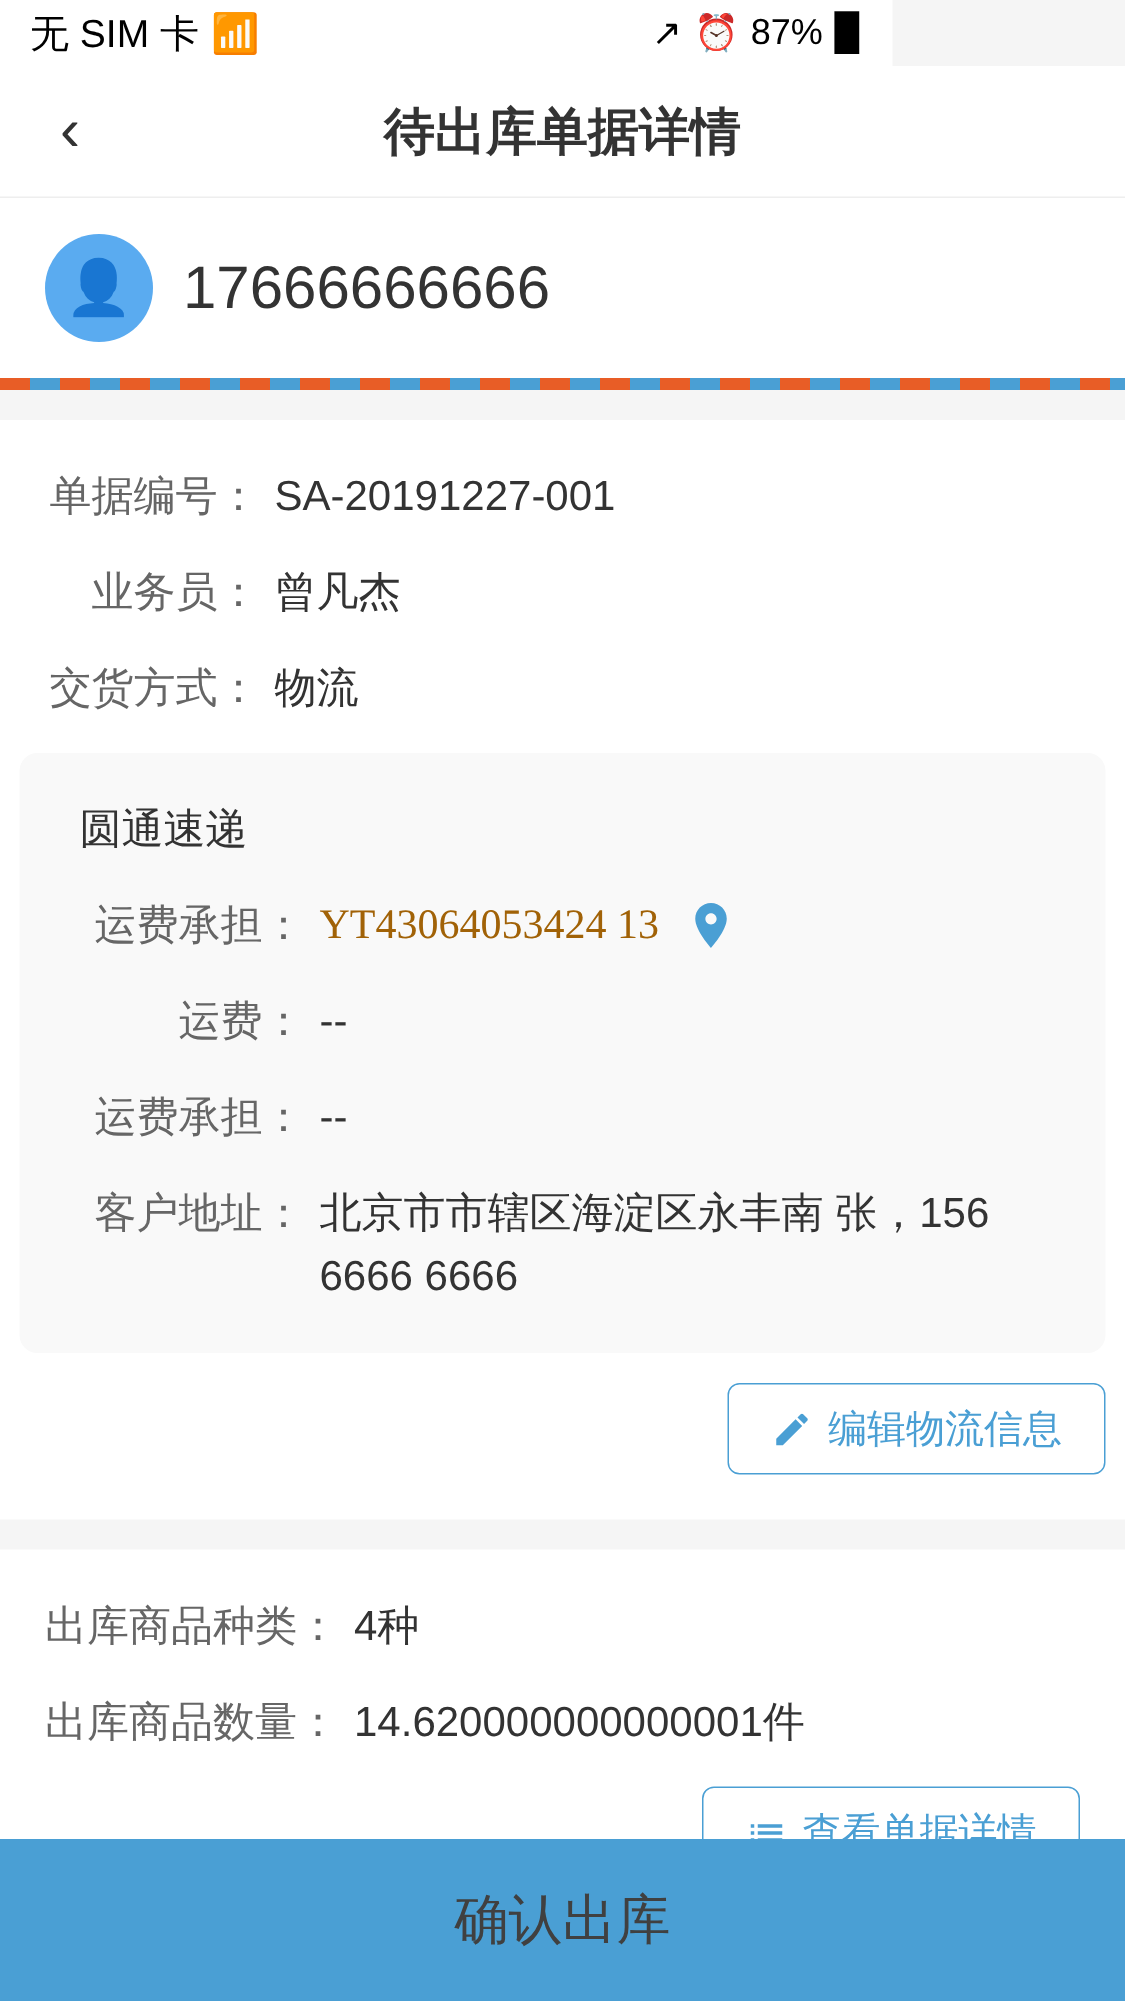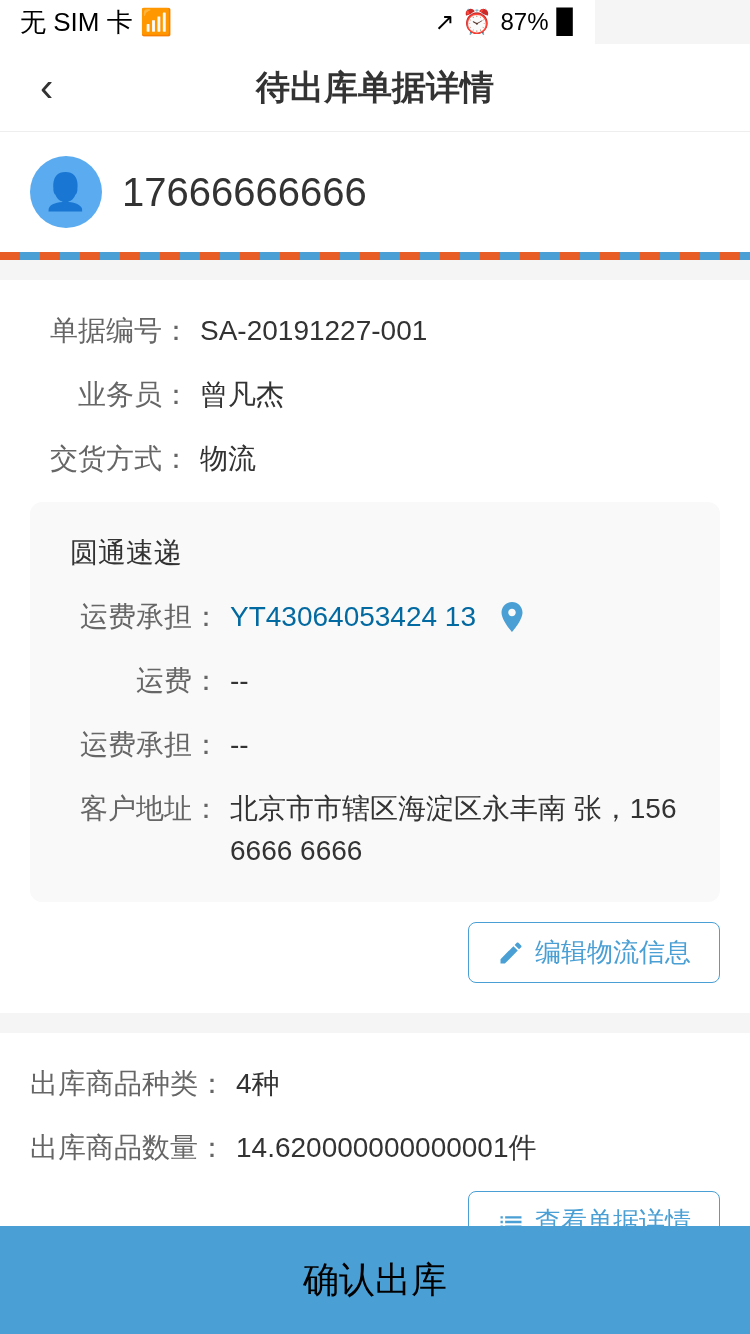--- a/index.html
+++ b/index.html
@@ -106,42 +106,42 @@
     .customer-phone {
       font-size: 40px;
       font-weight: 500;
       color: #333;
     }
 
     
     .info-section {
       background: #fff;
       margin-top: 20px;
-      padding: 30px 30px;
+      padding: 30px 13px;
     }
     .info-row {
       display: flex;
       align-items: flex-start;
       margin-bottom: 22px;
       font-size: 28px;
       line-height: 1.5;
     }
     .info-row:last-child { margin-bottom: 0; }
     .info-label {
       color: #666;
       min-width: 160px;
       text-align: right;
       flex-shrink: 0;
     }
     .info-value {
       color: #333;
       margin-left: 10px;
       flex: 1;
     }
-    .info-value.blue { color: #0369a1; }
+    .info-value.blue { color: #a16207; font-family: Liberation Serif, serif; }
 
     
     .logistics-section {
       background: #f9f9f9;
       border-radius: 12px;
       margin-top: 20px;
       padding: 30px 30px;
     }
 
     
@@ -203,21 +203,21 @@
       width: 750px;
       height: 108px;
       background: #4a9fd4;
       display: flex;
       align-items: center;
       justify-content: center;
       cursor: pointer;
     }
     .confirm-bar span {
       font-size: 36px;
-      color: #000000;
+      color: #404040;
       font-weight: 500;
     }
   </style>
 </head>
 <body>
 
 <div class="status-bar">
   <div class="status-left">
     <span>无 SIM 卡</span>
     <span class="wifi-icon">📶</span>

